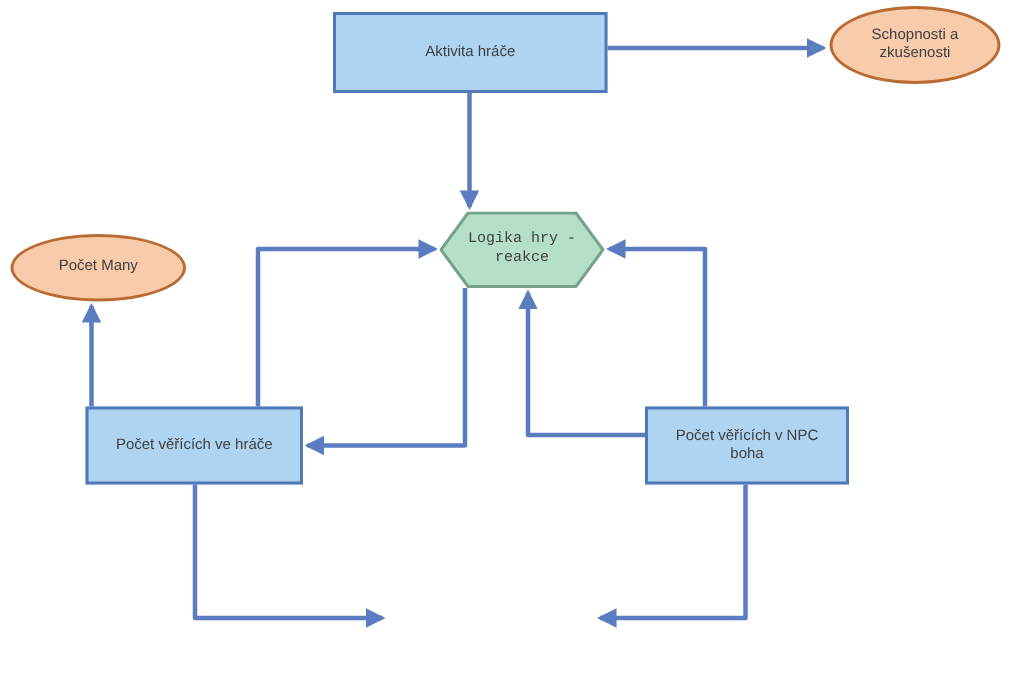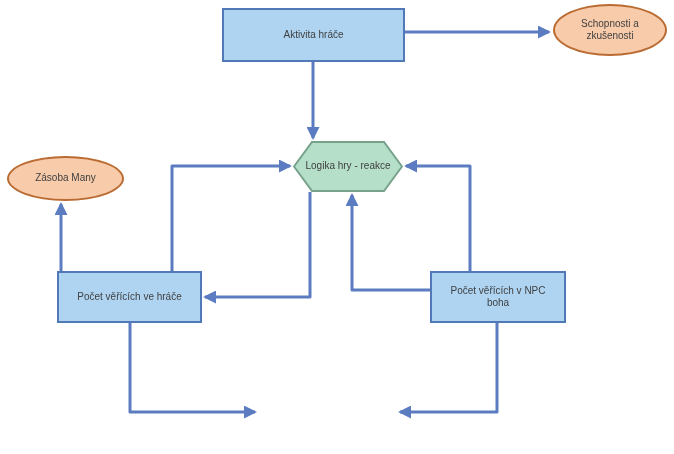--- a/index.html
+++ b/index.html
@@ -44,21 +44,21 @@
     border: 2px solid var(--c-ellipse-border, #b96b32);
     border-radius: 50%;
   }
   .hex { padding: 0; }
   .hex svg { position: absolute; left: 0; top: 0; width: 100%; height: 100%; }
   .hex-shape {
     fill: var(--c-hexagon-fill, #b6dfca);
     stroke: var(--c-hexagon-border, #76a28b);
     stroke-width: 2;
   }
-  .hex .label { position: relative; }
+  .hex .label { position: relative; font-family: Liberation Mono, monospace; }
 
   
   #node-aktivita        { left: 222px; top:   8px; width: 183px; height: 54px; }
   #node-schopnosti      { left: 553px; top:   4px; width: 114px; height: 52px; }
   #node-logika          { left: 293px; top: 141px; width: 110px; height: 51px; }
   #node-zasoba          { left:   7px; top: 156px; width: 117px; height: 45px; }
   #node-pocet-hrace     { left:  57px; top: 271px; width: 145px; height: 52px; }
   #node-pocet-npc       { left: 430px; top: 271px; width: 136px; height: 52px; }
   #node-npc-agresivita  { left: 258px; top: 390px; width: 139px; height: 51px; }
 </style>
@@ -102,21 +102,21 @@
   </div>
 
   <div id="node-logika" class="node hex">
     <svg viewBox="0 0 110 51" preserveAspectRatio="none">
       <polygon class="hex-shape" points="19,1 91,1 109,25.5 91,50 19,50 1,25.5"></polygon>
     </svg>
     <span class="label">Logika hry - reakce</span>
   </div>
 
   <div id="node-zasoba" class="node ellipse">
-    <span>Zásoba Many</span>
+    <span>Počet Many</span>
   </div>
 
   <div id="node-pocet-npc" class="node rect">
     <span>Počet věřících v NPC boha</span>
   </div>
 
   <div id="node-pocet-hrace" class="node rect">
     <span>Počet věřících ve hráče</span>
   </div>
 

